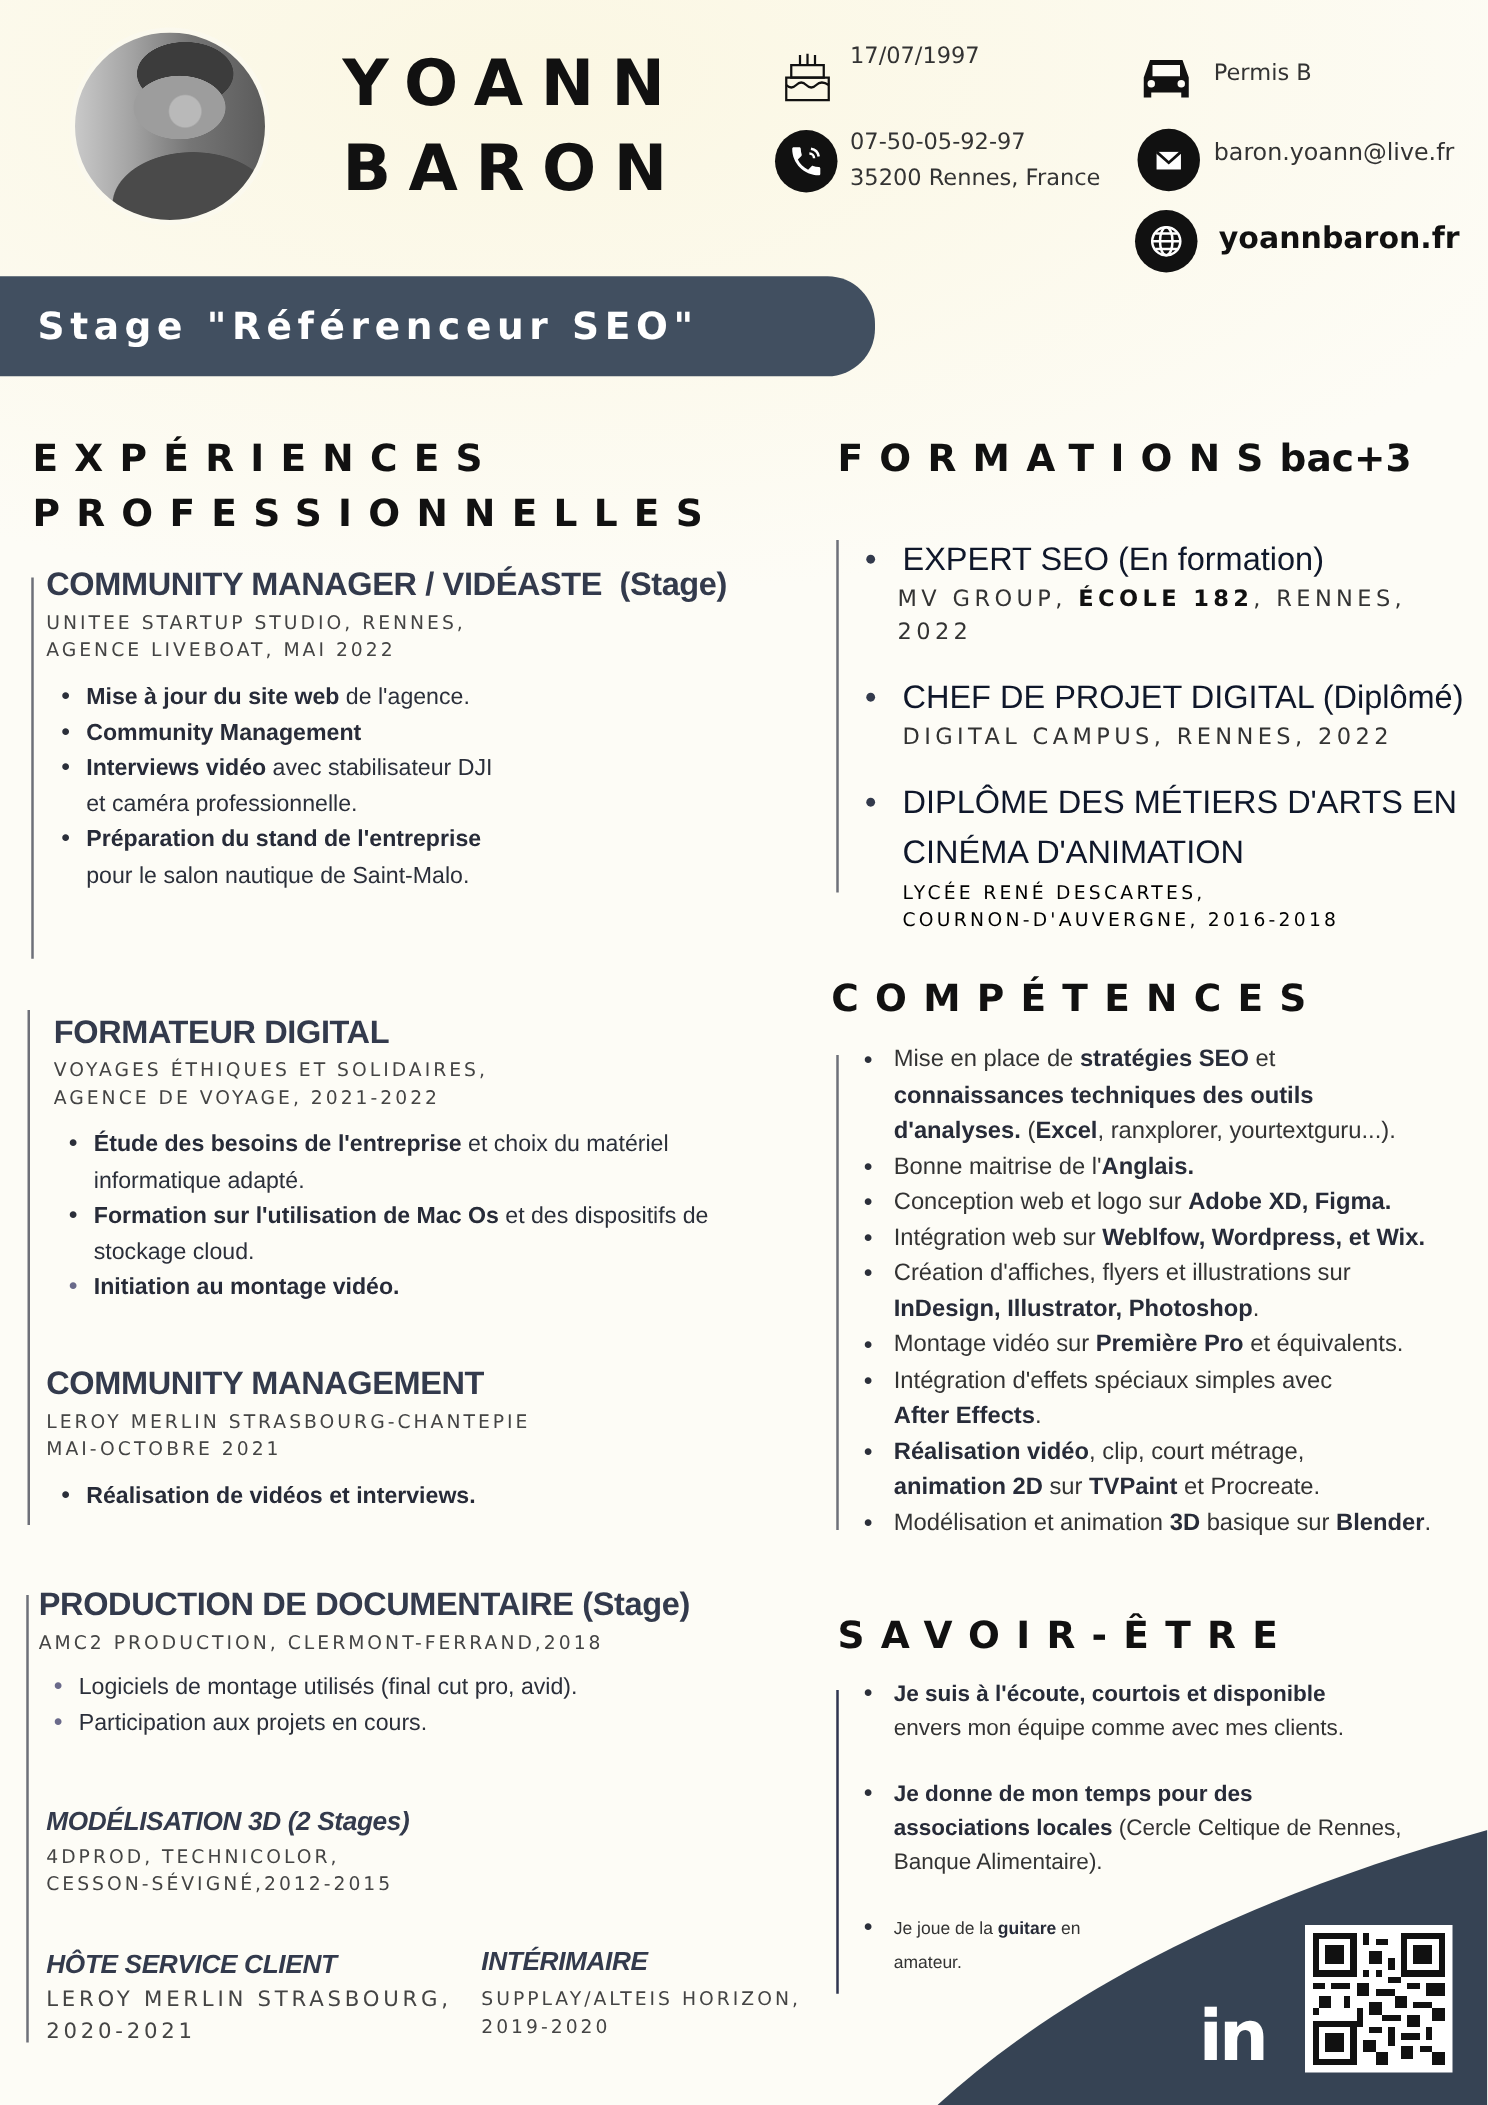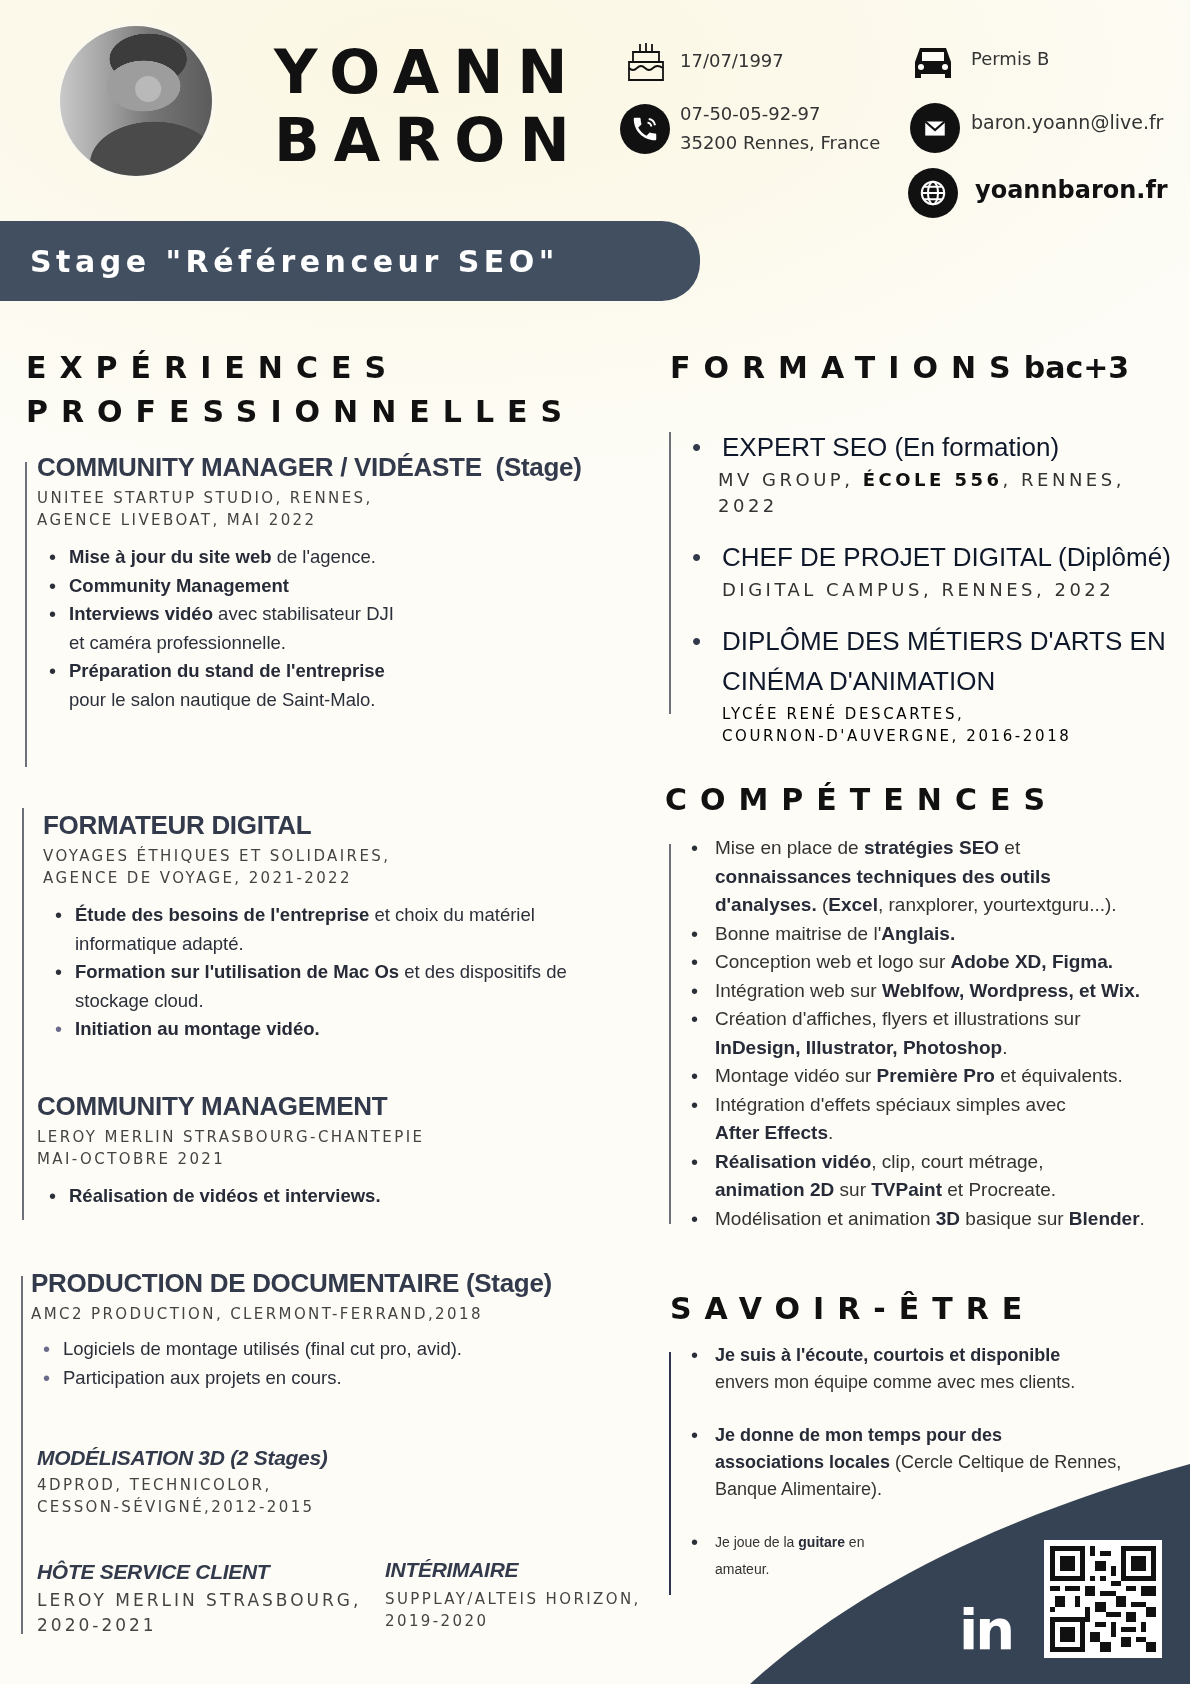--- a/index.html
+++ b/index.html
@@ -26,21 +26,21 @@
     background:
       radial-gradient(circle at 58% 42%, #b9b9b9 0 10%, transparent 11%),
       radial-gradient(ellipse 40% 28% at 55% 40%, #9d9d9d 0 60%, transparent 61%),
       radial-gradient(ellipse 36% 24% at 58% 22%, #3c3c3c 0 70%, transparent 71%),
       radial-gradient(ellipse 60% 40% at 62% 92%, #4a4a4a 0 70%, transparent 71%),
       linear-gradient(90deg, #c9c9c9 0%, #a3a3a3 30%, #767676 60%, #5b5b5b 100%);
     overflow: hidden;
   }
   .name-line {
     left: 274px; font-family: "DejaVu Sans", sans-serif; font-weight: bold;
-    font-size: 60px; letter-spacing: 14px; color: #111;
+    font-size: 51px; letter-spacing: 14px; color: #111;
     line-height: 1;
   }
   .contact-icon {
     width: 50px; height: 50px; border-radius: 50%;
     background: #111; color: #fff;
     display: flex; align-items: center; justify-content: center;
   }
   .contact-text {
     font-family: "DejaVu Sans", sans-serif; font-size: 18px; color: #333;
     line-height: 29px;
@@ -126,21 +126,21 @@
 <div class="abs" style="left:624px; top:40px; width:44px; height:44px;">
   <svg viewBox="0 0 44 44" width="44" height="44" fill="none" stroke="#111" stroke-width="1.8">
     <line x1="16" y1="4" x2="16" y2="12"></line>
       <line x1="22" y1="3" x2="22" y2="12"></line>
       <line x1="28" y1="4" x2="28" y2="12"></line>
     <path d="M9 12 h26 v10 H9z"></path>
     <path d="M5 22 h34 v18 H5z"></path>
     <path d="M5 28 q4 4 8 0 t8 0 t8 0 t10 0"></path>
   </svg>
 </div>
-<div class="abs contact-text" style="left:680px; top:46px;">17/07/1997</div>
+<div class="abs contact-text" style="left:680px; top:30px;">17/07/1997</div>
 
 <div class="abs contact-icon" style="left:620px; top:104px;">
   <svg viewBox="0 0 24 24" width="30" height="30" fill="#fff">
       <path d="M6.6 10.8c1.4 2.8 3.8 5.1 6.6 6.6l2.2-2.2c.3-.3.7-.4 1-.2 1.1.4 2.3.6 3.6.6.6 0 1 .4 1 1V20c0 .6-.4 1-1 1C10.6 21 3 13.4 3 4c0-.6.4-1 1-1h3.5c.6 0 1 .4 1 1 0 1.3.2 2.5.6 3.6.1.3 0 .7-.2 1z"></path>
       <path d="M15 4a6 6 0 0 1 5 5" stroke="#fff" stroke-width="1.6" fill="none"></path>
       <path d="M14 7a3 3 0 0 1 3 3" stroke="#fff" stroke-width="1.6" fill="none"></path>
     </svg>
 </div>
 <div class="abs contact-text" style="left:680px; top:99px;">07-50-05-92-97</div>
 <div class="abs contact-text" style="left:680px; top:128px;">35200 Rennes, France</div>
@@ -259,21 +259,21 @@
   </div>
 </div>
 
 <div class="abs section-title" style="left:670px; top:346px;text-align:right;">
   <span>FORMATIONS</span><span class="bac3">bac+3</span>
 </div>
 <div class="abs vbar" style="left:669px; top:432px; height:282px;"></div>
 <div class="abs" style="left:692px; top:427px; width:490px;">
   <div>
     <div class="edu-title">EXPERT SEO (En formation)</div>
-    <div class="edu-meta" style="padding-left:26px;"><span>MV GROUP, </span><b style="color:#111">ÉCOLE 556</b><span>, RENNES, 2022</span></div>
+    <div class="edu-meta" style="padding-left:26px;"><span>MV GROUP, </span><b style="color:#111">ÉCOLE 182</b><span>, RENNES, 2022</span></div>
   </div>
   <div style="margin-top:18px;">
     <div class="edu-title">CHEF DE PROJET DIGITAL (Diplômé)</div>
     <div class="edu-meta" style="padding-left:30px;">DIGITAL CAMPUS, RENNES, 2022</div>
   </div>
   <div style="margin-top:18px;">
     <div class="edu-title">DIPLÔME DES MÉTIERS D'ARTS EN</div>
     <div class="edu-title no-dot" style="padding-left:30px;">CINÉMA D'ANIMATION</div>
     <div class="edu-meta small" style="margin-top:2px;">
       <div>LYCÉE RENÉ DESCARTES,</div>

